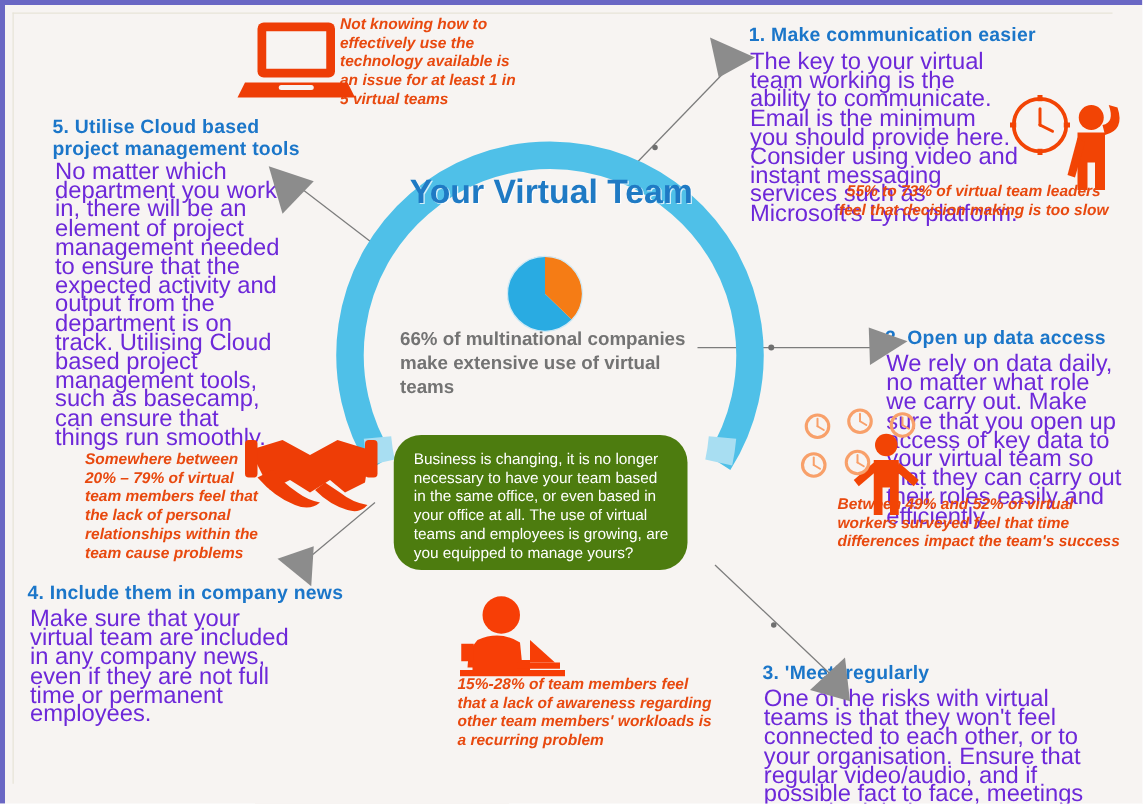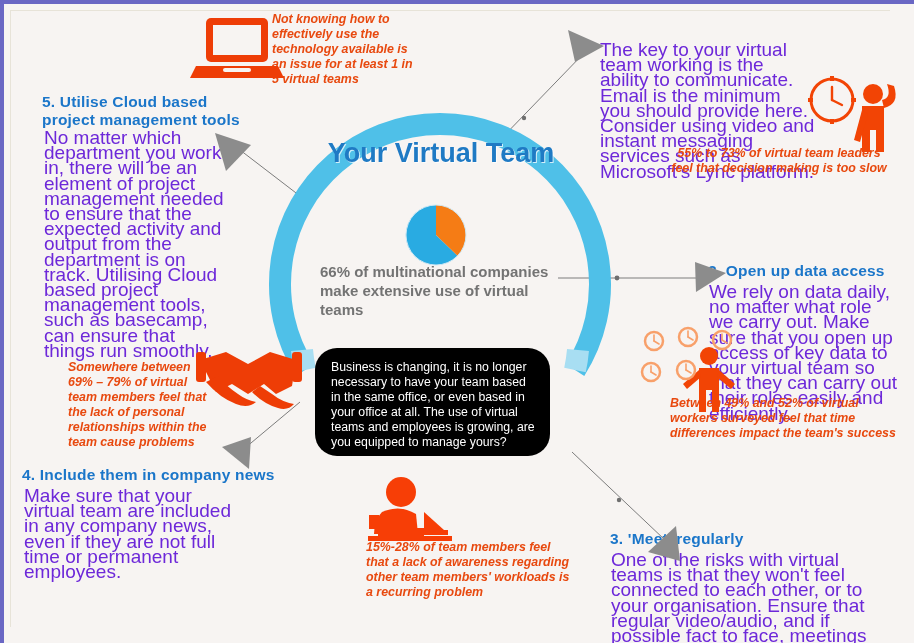--- a/index.html
+++ b/index.html
@@ -83,21 +83,21 @@
     line-height: 19px;
     z-index: 6;
   }
 
   .gray-box {
     position: absolute;
     left: 315px;
     top: 348px;
     width: 235px;
     height: 108px;
-    background: #000000;
+    background: #4d7c0f;
     border-radius: 22px;
     box-sizing: border-box;
     padding: 12px 14px 0 16px;
     color: #ffffff;
     font-size: 12.3px;
     line-height: 15.1px;
     z-index: 7;
   }
 
   .footer {
@@ -246,33 +246,34 @@
   </svg>
 
   <div class="main-title">
     <div>Your Virtual Team</div>
   </div>
 
   <div class="ring-note">66% of multinational companies make extensive use of virtual teams</div>
 
   <div class="gray-box">Business is changing, it is no longer necessary to have your team based in the same office, or even based in your office at all. The use of virtual teams and employees is growing, are you equipped to manage yours?</div>
 
+  <div class="tip-head" style="left:599px; top:20px; width:300px;">1. Make communication easier</div>
   <div class="tip-body" style="left:600px; top:42px; width:215px;">The key to your virtual team working is the ability to communicate. Email is the minimum you should provide here. Consider using video and instant messaging services such as Microsoft's Lync platform.</div>
   <div class="stat" style="left:668px; top:146px; width:222px; text-align:center; z-index:5;">55% to 73% of virtual team leaders feel that decision making is too slow</div>
 
   <div class="stat" style="left:272px; top:12px; width:150px;">Not knowing how to effectively use the technology available is an issue for at least 1 in 5 virtual teams</div>
 
   <div class="tip-head" style="left:42px; top:93px; width:210px;">5. Utilise Cloud based project management tools</div>
   <div class="tip-body" style="left:44px; top:130px; width:182px;">No matter which department you work in, there will be an element of project management needed to ensure that the expected activity and output from the department is on track. Utilising Cloud based project management tools, such as basecamp, can ensure that things run smoothly.</div>
 
   <div class="tip-head" style="left:708px; top:262px; width:200px;">2. Open up data access</div>
   <div class="tip-body" style="left:709px; top:284px; width:190px;">We rely on data daily, no matter what role we carry out. Make sure that you open up access of key data to your virtual team so that they can carry out their roles easily and efficiently.</div>
   <div class="stat" style="left:670px; top:396px; width:232px;">Between 49% and 52% of virtual workers surveyed feel that time differences impact the team's success</div>
 
-  <div class="stat" style="left:68px; top:360px; width:150px; z-index:5;">Somewhere between 69% – 79% of virtual team members feel that the lack of personal relationships within the team cause problems</div>
+  <div class="stat" style="left:68px; top:360px; width:150px; z-index:5;">Somewhere between 20% – 79% of virtual team members feel that the lack of personal relationships within the team cause problems</div>
 
   <div class="tip-head" style="left:22px; top:466px; width:270px;">4. Include them in company news</div>
   <div class="tip-body" style="left:24px; top:488px; width:215px;">Make sure that your virtual team are included in any company news, even if they are not full time or permanent employees.</div>
 
   <div class="stat" style="left:366px; top:540px; width:205px;">15%-28% of team members feel that a lack of awareness regarding other team members' workloads is a recurring problem</div>
 
   <div class="tip-head" style="left:610px; top:530px; width:230px;">3. 'Meet' regularly</div>
   <div class="tip-body" style="left:611px; top:552px; width:275px;">One of the risks with virtual teams is that they won't feel connected to each other, or to your organisation. Ensure that regular video/audio, and if possible fact to face, meetings are scheduled.</div>
 
 

